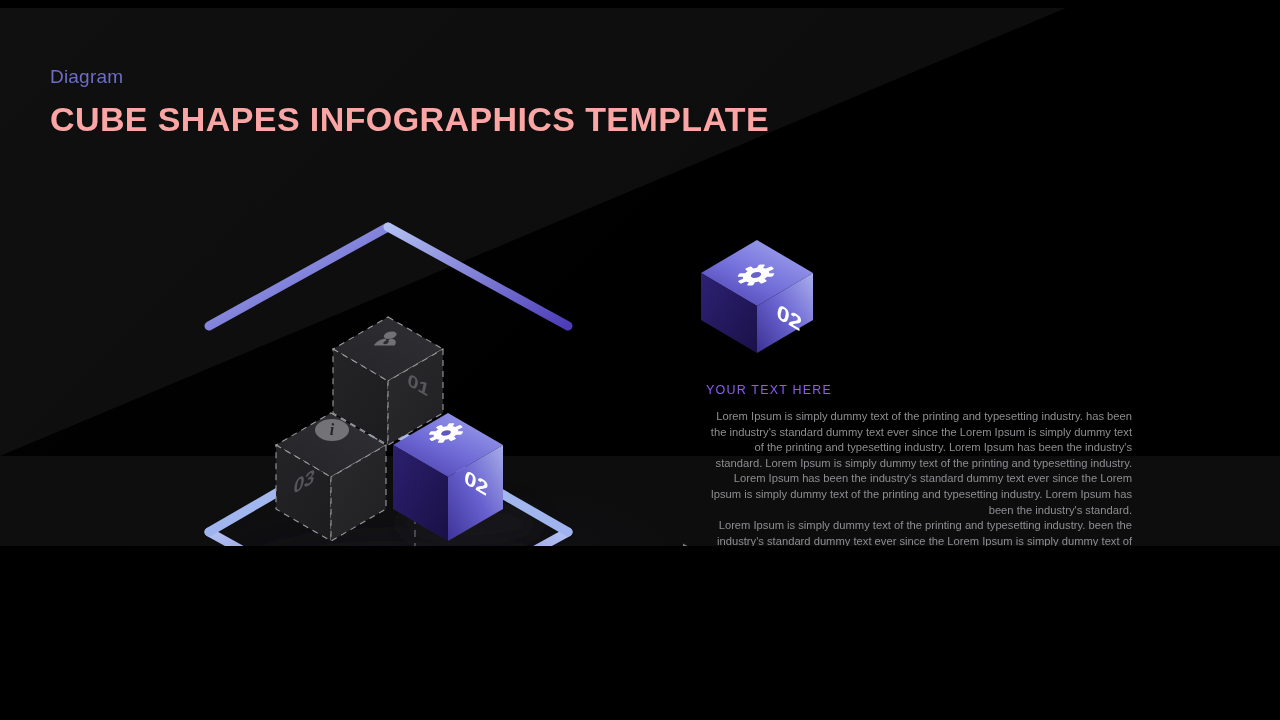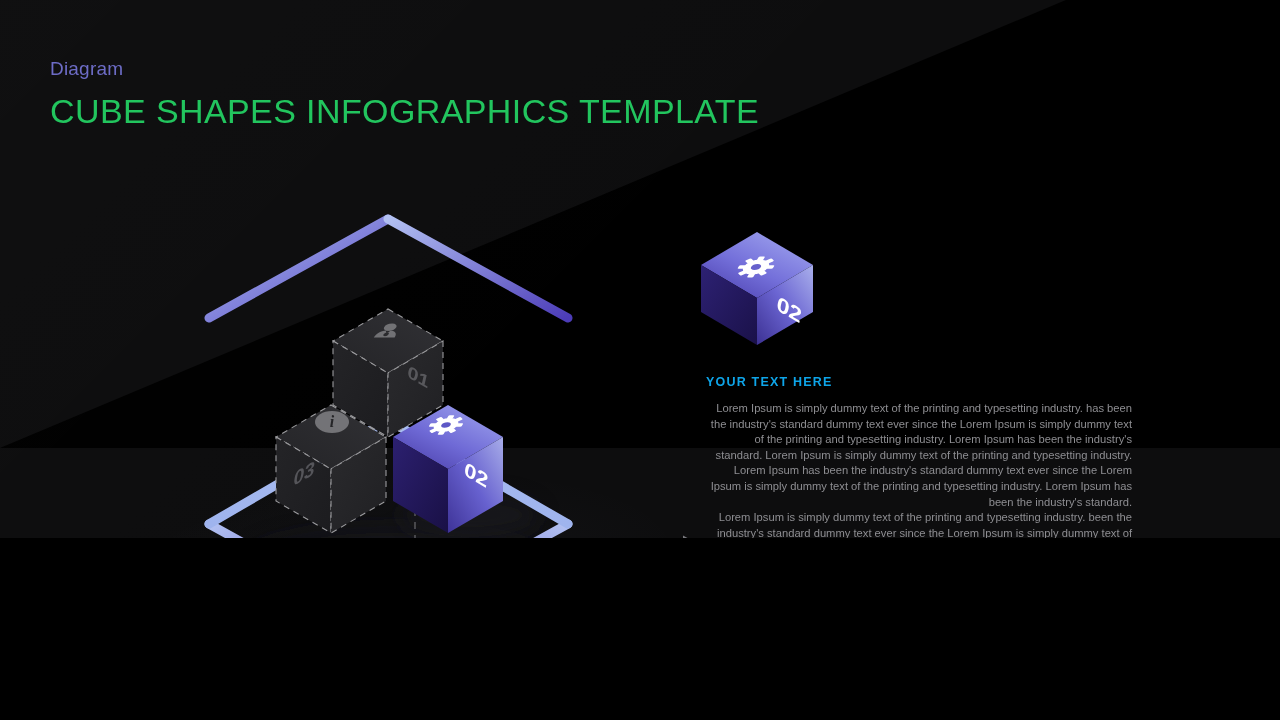--- a/index.html
+++ b/index.html
@@ -7,20 +7,21 @@
     padding: 0;
     background: #000;
   }
   #stage {
     position: relative;
     width: 1280px;
     height: 538px;
     overflow: hidden;
     background: #0c0c0d;
     font-family: "Liberation Sans", sans-serif;
+    margin-top: 8px;
     -webkit-font-smoothing: antialiased;
   }
   
   .bg-base {
     position: absolute; inset: 0;
     background: #0d0d0e;
   }
   .bg-wedge-right {
     position: absolute; inset: 0;
     background: #000000;
@@ -45,33 +46,33 @@
     position: absolute;
     left: 50px; top: 58px;
     font-size: 19px;
     letter-spacing: 0.2px;
     color: #6d6cc6;
   }
   .title {
     position: absolute;
     left: 50px; top: 92px;
     font-size: 34px;
-    font-weight: 400;
+    font-weight: 700;
     letter-spacing: 0.4px;
-    color: #22c55e;
+    color: #fca5a5;
   }
 
   
   .sec-head {
     position: absolute;
     left: 706px; top: 375px;
     font-size: 12.5px;
-    font-weight: 700;
+    font-weight: 400;
     letter-spacing: 1.2px;
-    color: #0ea5e9;
+    color: #8b5cf6;
   }
   .body-copy {
     position: absolute;
     left: 706px; top: 401px;
     width: 426px;
     font-size: 11.2px;
     line-height: 15.6px;
     color: #8e8e92;
     text-align: right;
   }

